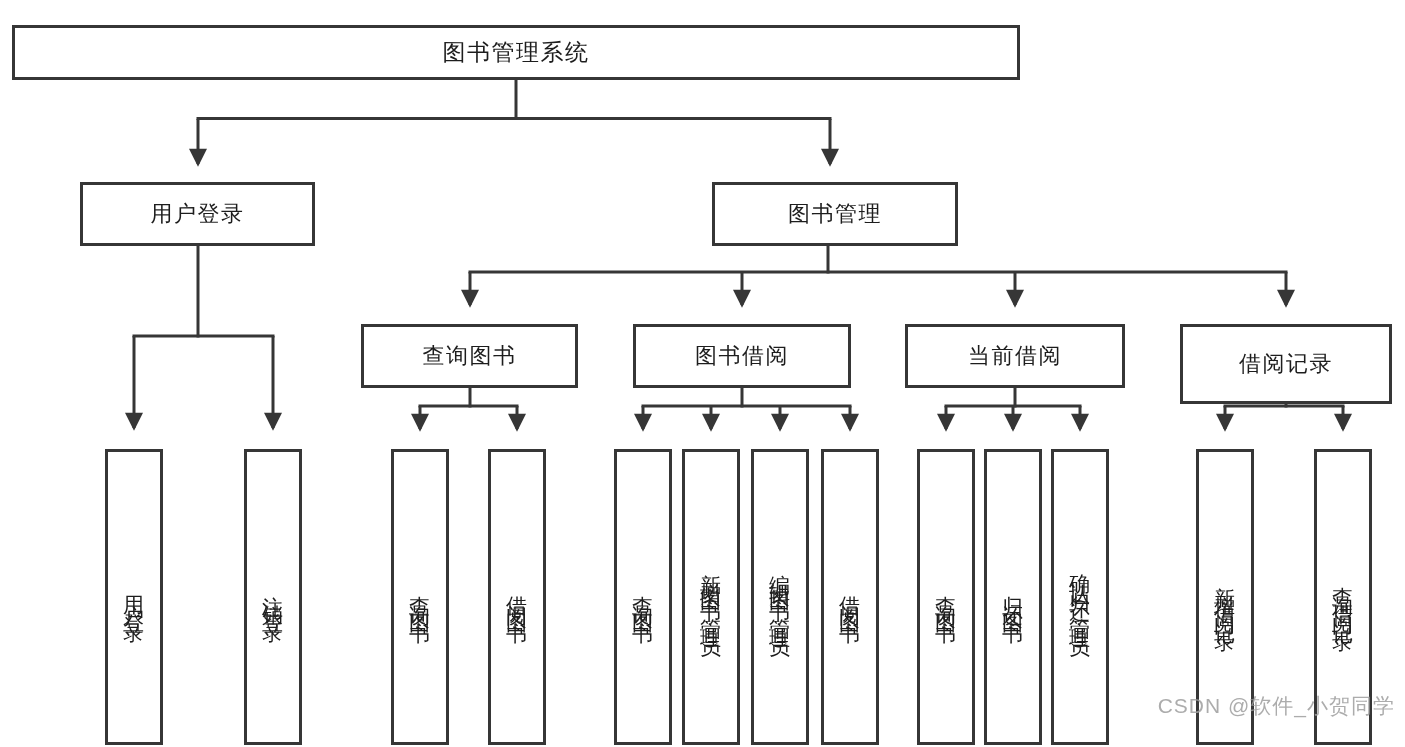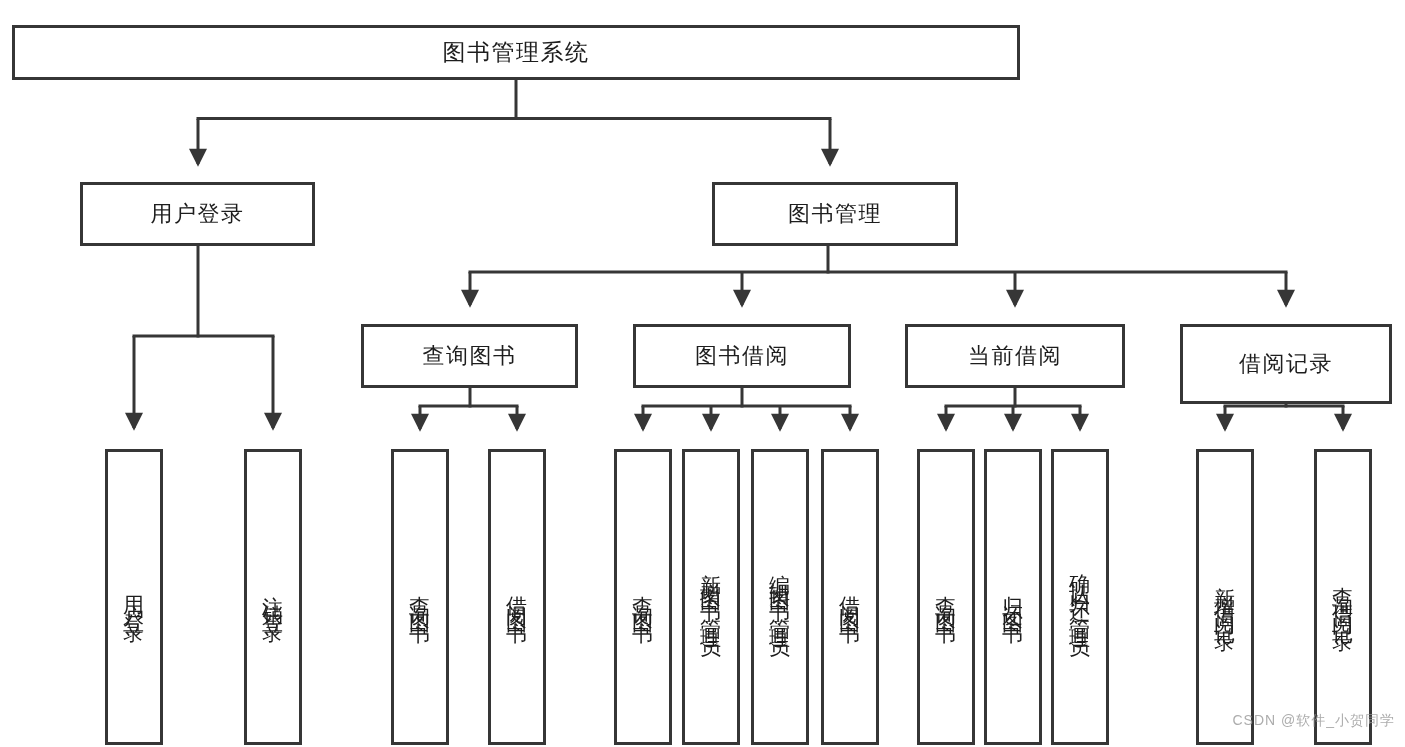--- a/index.html
+++ b/index.html
@@ -12,21 +12,21 @@
     position:absolute;box-sizing:border-box;background:#ffffff;
     border:3px solid #363636;display:flex;align-items:center;justify-content:center;margin-top:12px;
   }
   .node.h span{font-size:22px;letter-spacing:1.5px;white-space:nowrap;}
   .node.root span{font-size:23px;}
   .vtext{
     writing-mode:vertical-rl;text-orientation:mixed;
     font-size:21px;letter-spacing:9px;line-height:1;white-space:nowrap;
   }
   .watermark{
-    position:absolute;right:10px;top:712px;font-size:14px;letter-spacing:1px;
+    position:absolute;right:10px;top:692px;font-size:21px;letter-spacing:1px;
     color:rgba(158,158,158,0.85);z-index:5;white-space:nowrap;
   }
 </style>
 </head>
 <body>
 
 <div class="stage">
 
   <svg class="wires" width="1405" height="747" viewBox="0 0 1405 747" xmlns="http://www.w3.org/2000/svg">
     <defs>

